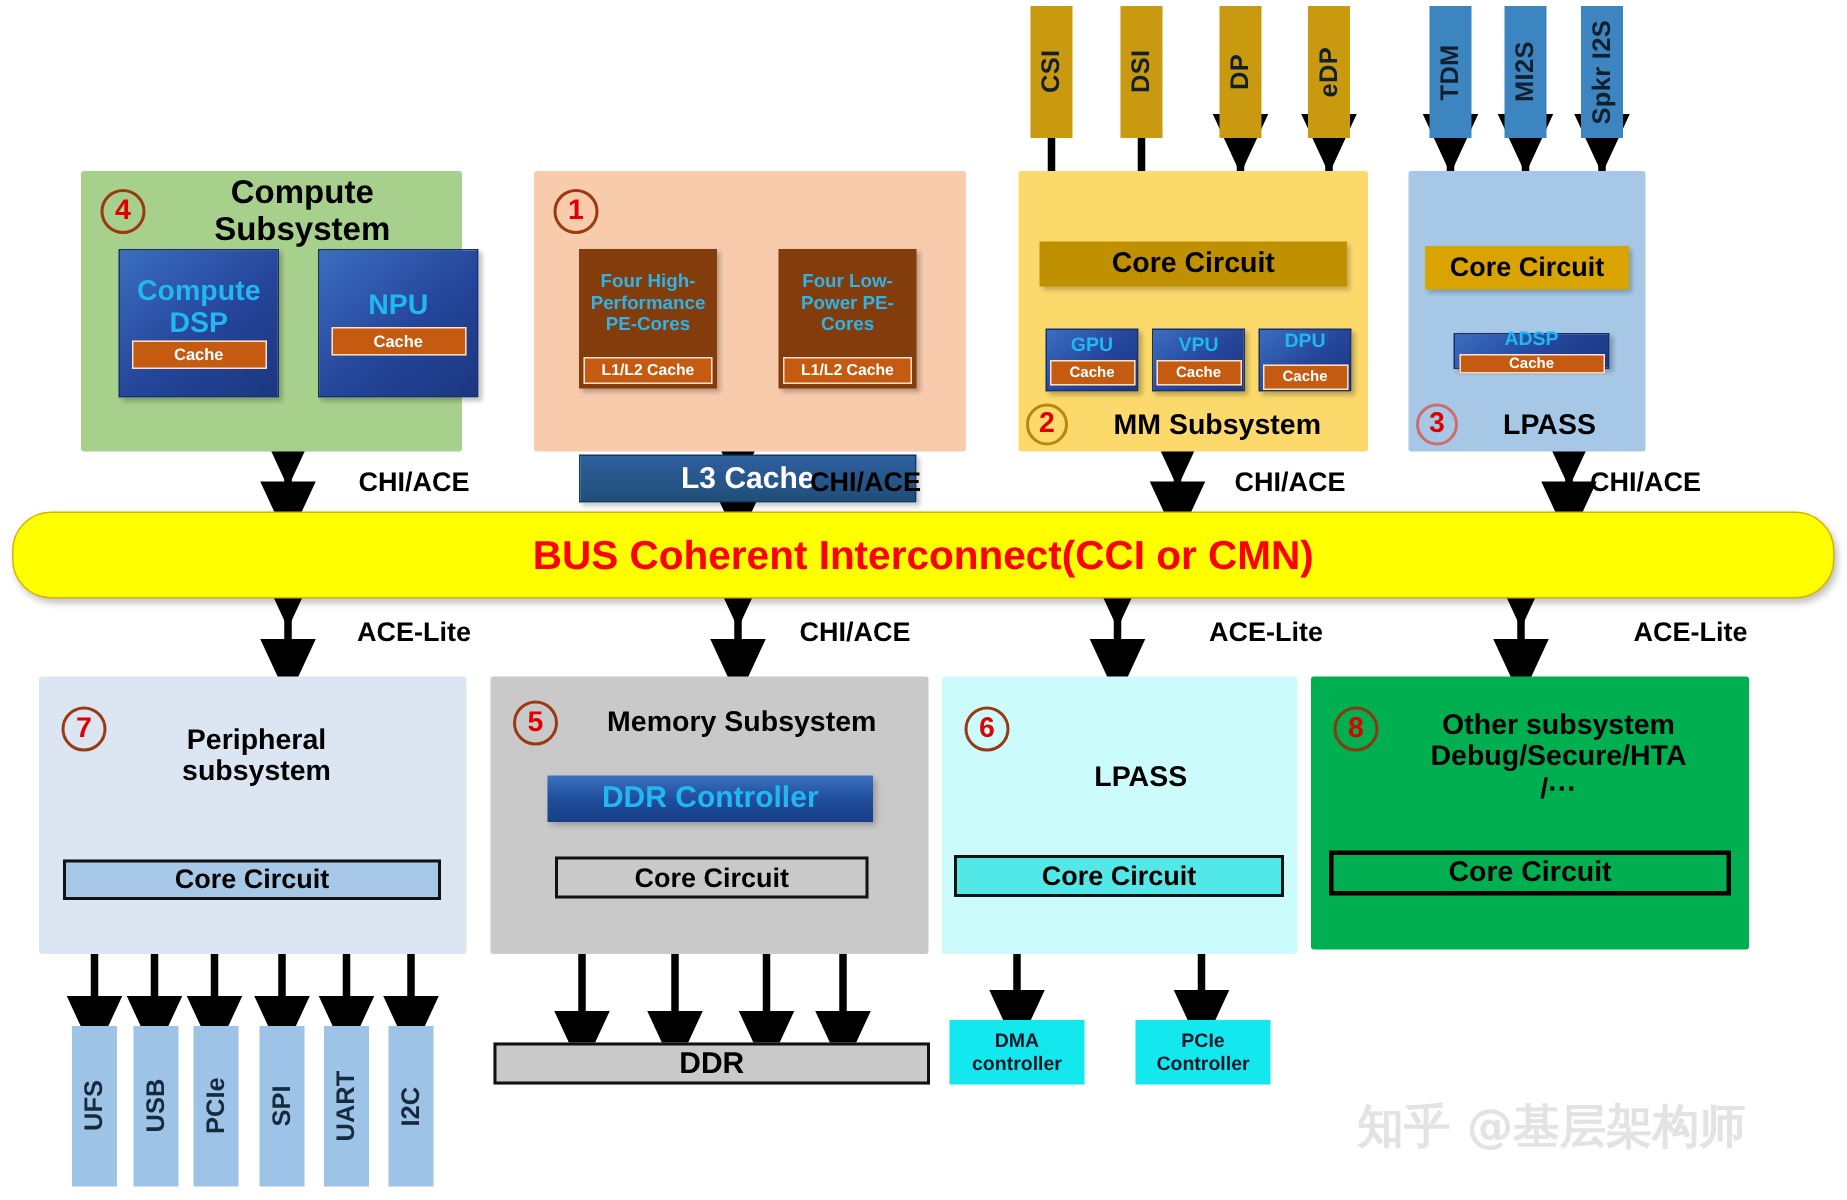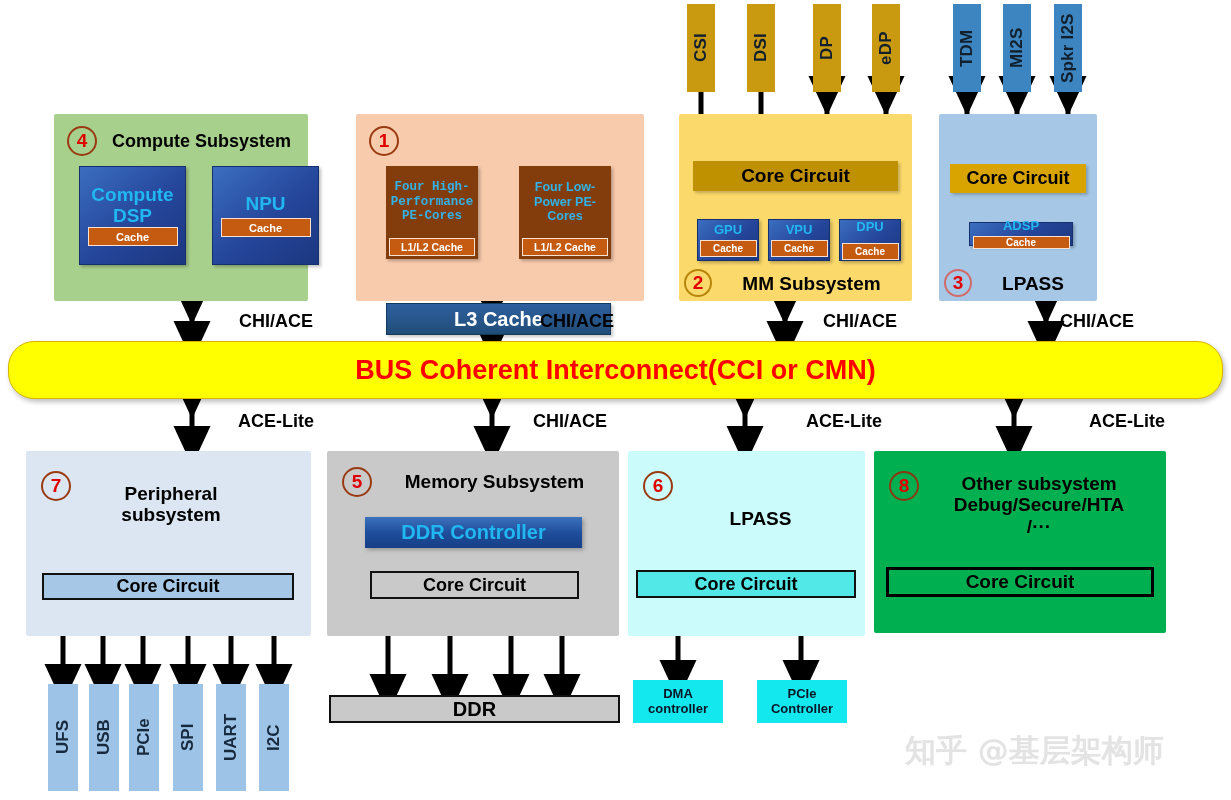--- a/index.html
+++ b/index.html
@@ -185,39 +185,39 @@
   <div class="abs port port-gold" style="left:747px;top:4px;width:28px;height:88px;font-size:17px;">DSI</div>
   <div class="abs port port-gold" style="left:813px;top:4px;width:28px;height:88px;font-size:17px;">DP</div>
   <div class="abs port port-gold" style="left:872px;top:4px;width:28px;height:88px;font-size:17px;">eDP</div>
 
   <div class="abs port port-blue" style="left:953px;top:4px;width:28px;height:88px;font-size:17px;">TDM</div>
   <div class="abs port port-blue" style="left:1003px;top:4px;width:28px;height:88px;font-size:17px;">MI2S</div>
   <div class="abs port port-blue" style="left:1054px;top:4px;width:28px;height:88px;font-size:17px;">Spkr I2S</div>
 
   <div class="abs shell shell-green" style="left:54px;top:114px;width:254px;height:187px;">
     <div class="abs badge" style="left:13px;top:12px;width:30px;height:30px;font-size:19px;">4</div>
-    <div class="abs sub-title ctr" style="left:50px;top:12px;width:195px;height:30px;font-size:18px;">Compute Subsystem</div>
+    <div class="abs sub-title ctr" style="left:50px;top:12px;width:195px;height:30px;font-size:22px;">Compute Subsystem</div>
 
     <div class="abs ipblock" style="left:25px;top:52px;width:107px;height:99px;">
       <div class="ip-name" style="font-size:19px;white-space:pre-line;margin-bottom:1px;">Compute
 DSP</div>
       <div class="cache" style="width:88px;height:17px;font-size:11px;">Cache</div>
     </div>
 
     <div class="abs ipblock" style="left:158px;top:52px;width:107px;height:99px;">
       <div class="ip-name" style="font-size:19px;margin-bottom:4px;">NPU</div>
       <div class="cache" style="width:88px;height:17px;font-size:11px;">Cache</div>
     </div>
   </div>
 
   <div class="abs shell shell-peach" style="left:356px;top:114px;width:288px;height:187px;">
     <div class="abs badge" style="left:13px;top:12px;width:30px;height:30px;font-size:19px;">1</div>
 
     <div class="abs peblock" style="left:30px;top:52px;width:92px;height:93px;">
-      <div class="pe-name" style="font-size:12.5px;padding:0 5px;flex:1;display:flex;align-items:center;font-family:Liberation Mono, monospace;">Four High-Performance PE-Cores</div>
+      <div class="pe-name" style="font-size:12.5px;padding:0 5px;flex:1;display:flex;align-items:center;">Four High-Performance PE-Cores</div>
       <div class="cache" style="width:84px;height:16px;font-size:10.5px;margin-bottom:3px;">L1/L2 Cache</div>
     </div>
 
     <div class="abs peblock" style="left:163px;top:52px;width:92px;height:93px;">
       <div class="pe-name" style="font-size:12.5px;padding:0 5px;flex:1;display:flex;align-items:center;">Four Low-Power PE-Cores</div>
       <div class="cache" style="width:84px;height:16px;font-size:10.5px;margin-bottom:3px;">L1/L2 Cache</div>
     </div>
 
     <div class="abs l3" style="left:30px;top:145px;width:225px;height:32px;font-size:20px;">L3 Cache</div>
   </div>

